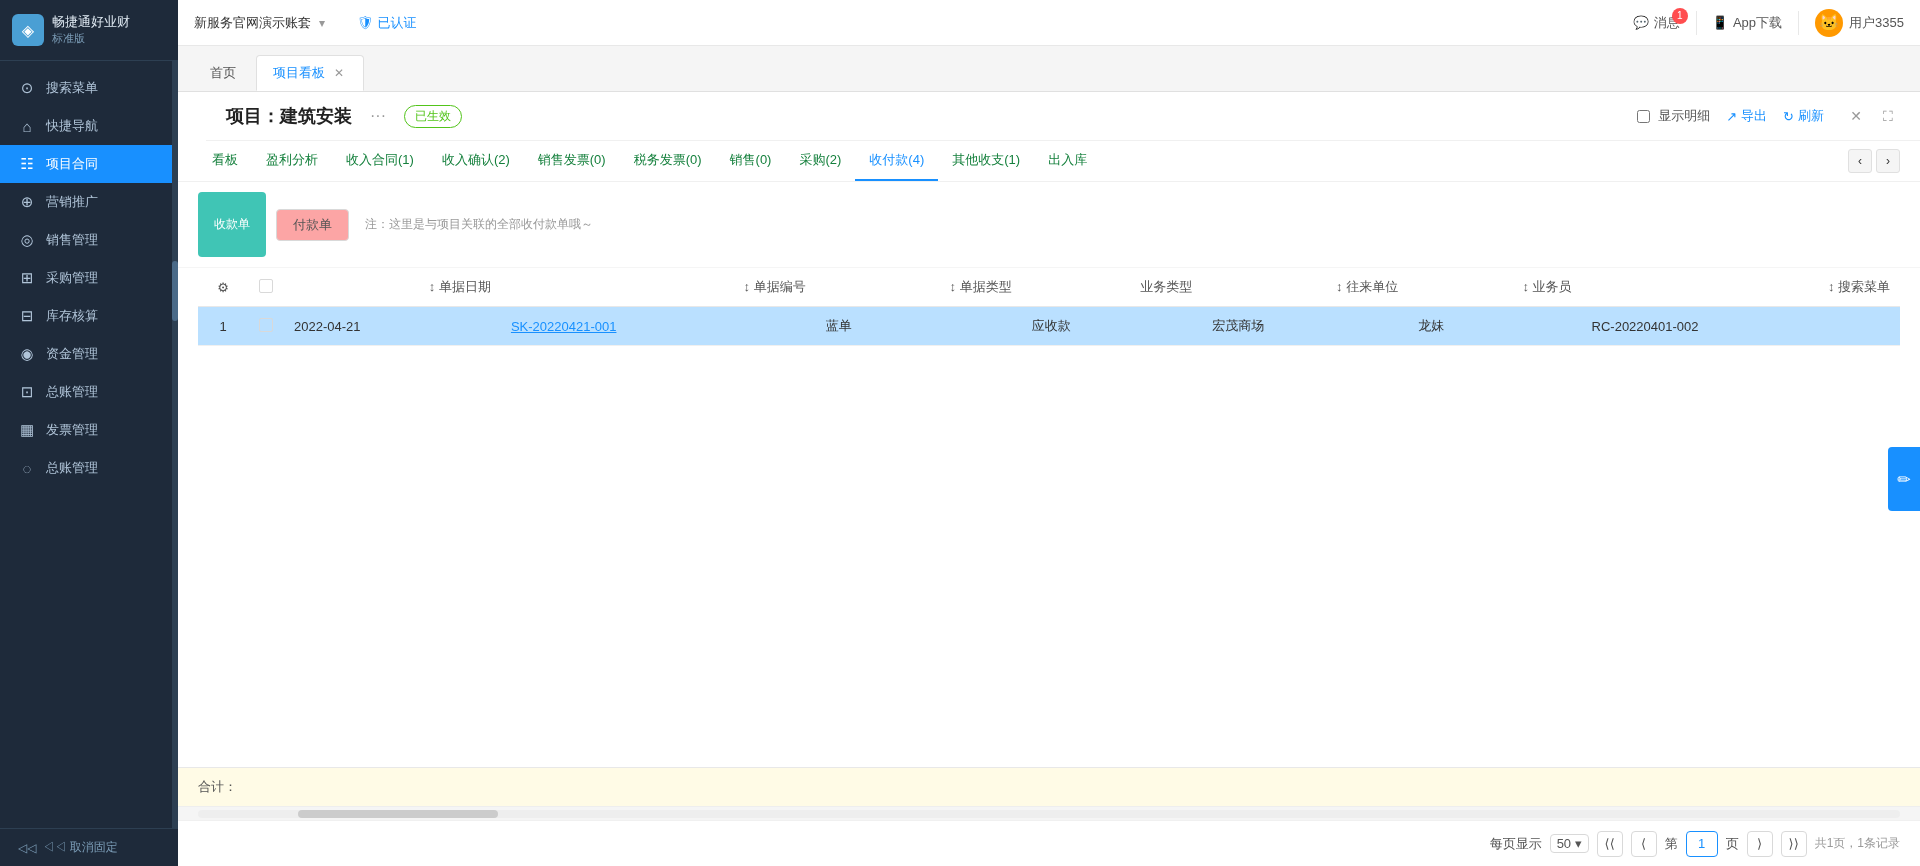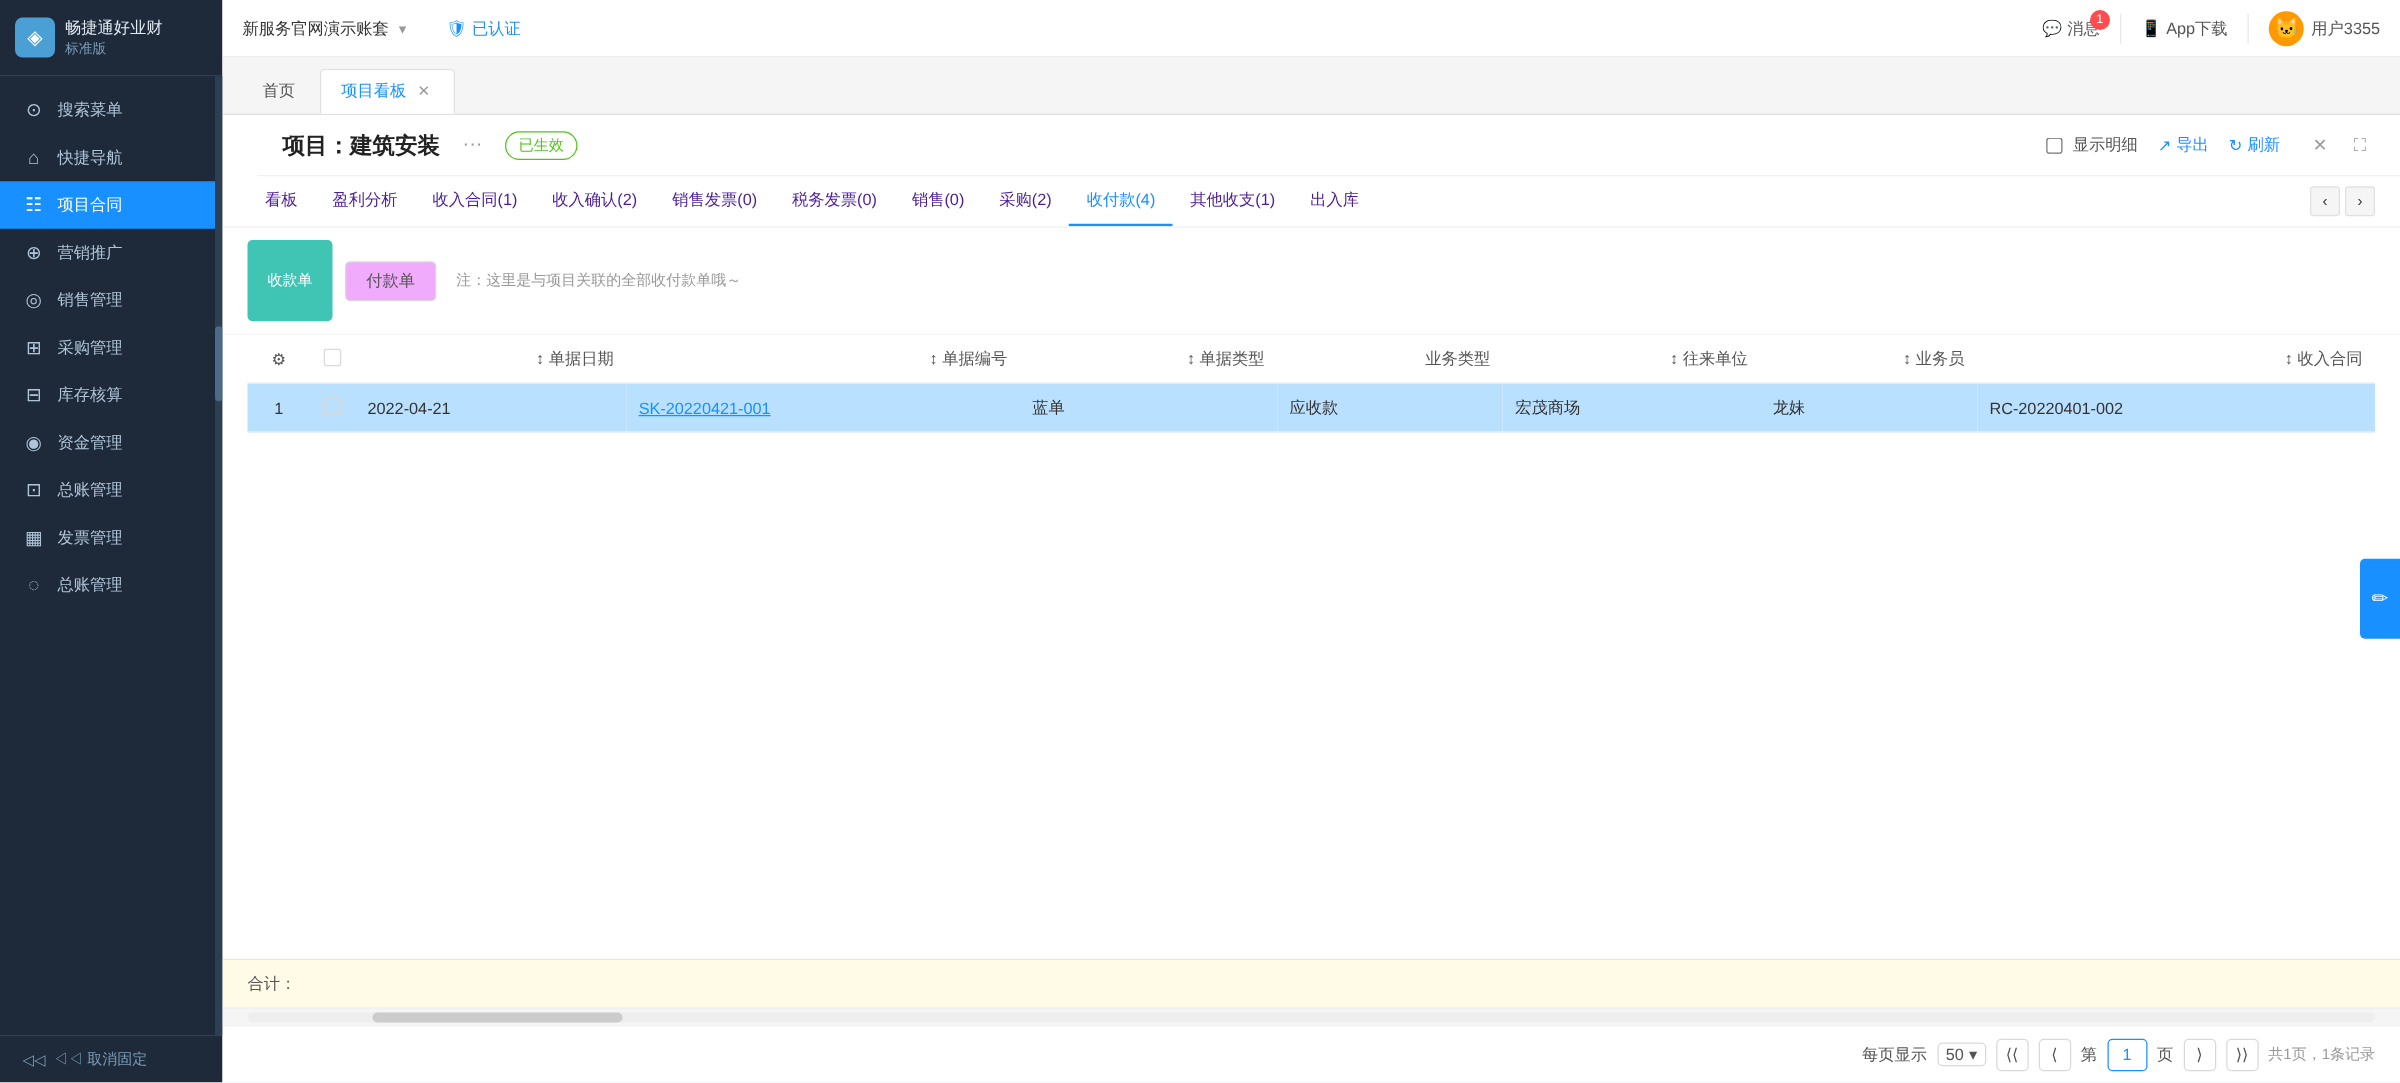--- a/index.html
+++ b/index.html
@@ -295,21 +295,21 @@
     .sub-tabs {
       display: flex;
       align-items: center;
       border-bottom: 1px solid #f0f0f0;
       padding: 0 20px;
       overflow: hidden;
     }
     .sub-tab {
       padding: 10px 14px;
       font-size: 13px;
-      color: #4c1d95;
+      color: #15803d;
       cursor: pointer;
       white-space: nowrap;
       border-bottom: 2px solid transparent;
     }
     .sub-tab.active {
       color: #1890ff;
       border-bottom: 2px solid #1890ff;
     }
     .sub-tab-arrow {
       margin-left: auto;
@@ -340,21 +340,21 @@
     .btn-primary {
       background: #40c5b5;
       color: white;
       border: none;
       border-radius: 4px;
       padding: 24px 16px;
       font-size: 12px;
       cursor: pointer;
     }
     .btn-secondary {
-      background: #f0abfc;
+      background: #fca5a5;
       color: #555;
       border: 1px solid #d9d9d9;
       border-radius: 4px;
       padding: 6px 16px;
       font-size: 13px;
       cursor: pointer;
     }
     .filter-note {
       font-size: 12px;
       color: #999;
@@ -686,21 +686,21 @@
           <thead>
             <tr>
               <th class="col-num"><span class="settings-icon">⚙</span></th>
               <th class="col-check"><span class="checkbox-placeholder"></span></th>
               <th class="sortable"><span>↕ 单据日期</span></th>
               <th class="sortable"><span>↕ 单据编号</span></th>
               <th class="sortable"><span>↕ 单据类型</span></th>
               <th>业务类型</th>
               <th class="sortable"><span>↕ 往来单位</span></th>
               <th class="sortable"><span>↕ 业务员</span></th>
-              <th class="sortable"><span>↕ 收入合同</span></th>
+              <th class="sortable"><span>↕ 搜索菜单</span></th>
             </tr>
           </thead>
           <tbody id="table-body">
           <tr class="selected">
     <td class="col-num">1</td>
     <td class="col-check"><span class="checkbox-placeholder"></span></td>
     <td>2022-04-21</td>
     <td><a class="td-link">SK-20220421-001</a></td>
     <td>蓝单</td>
     <td>应收款</td>

